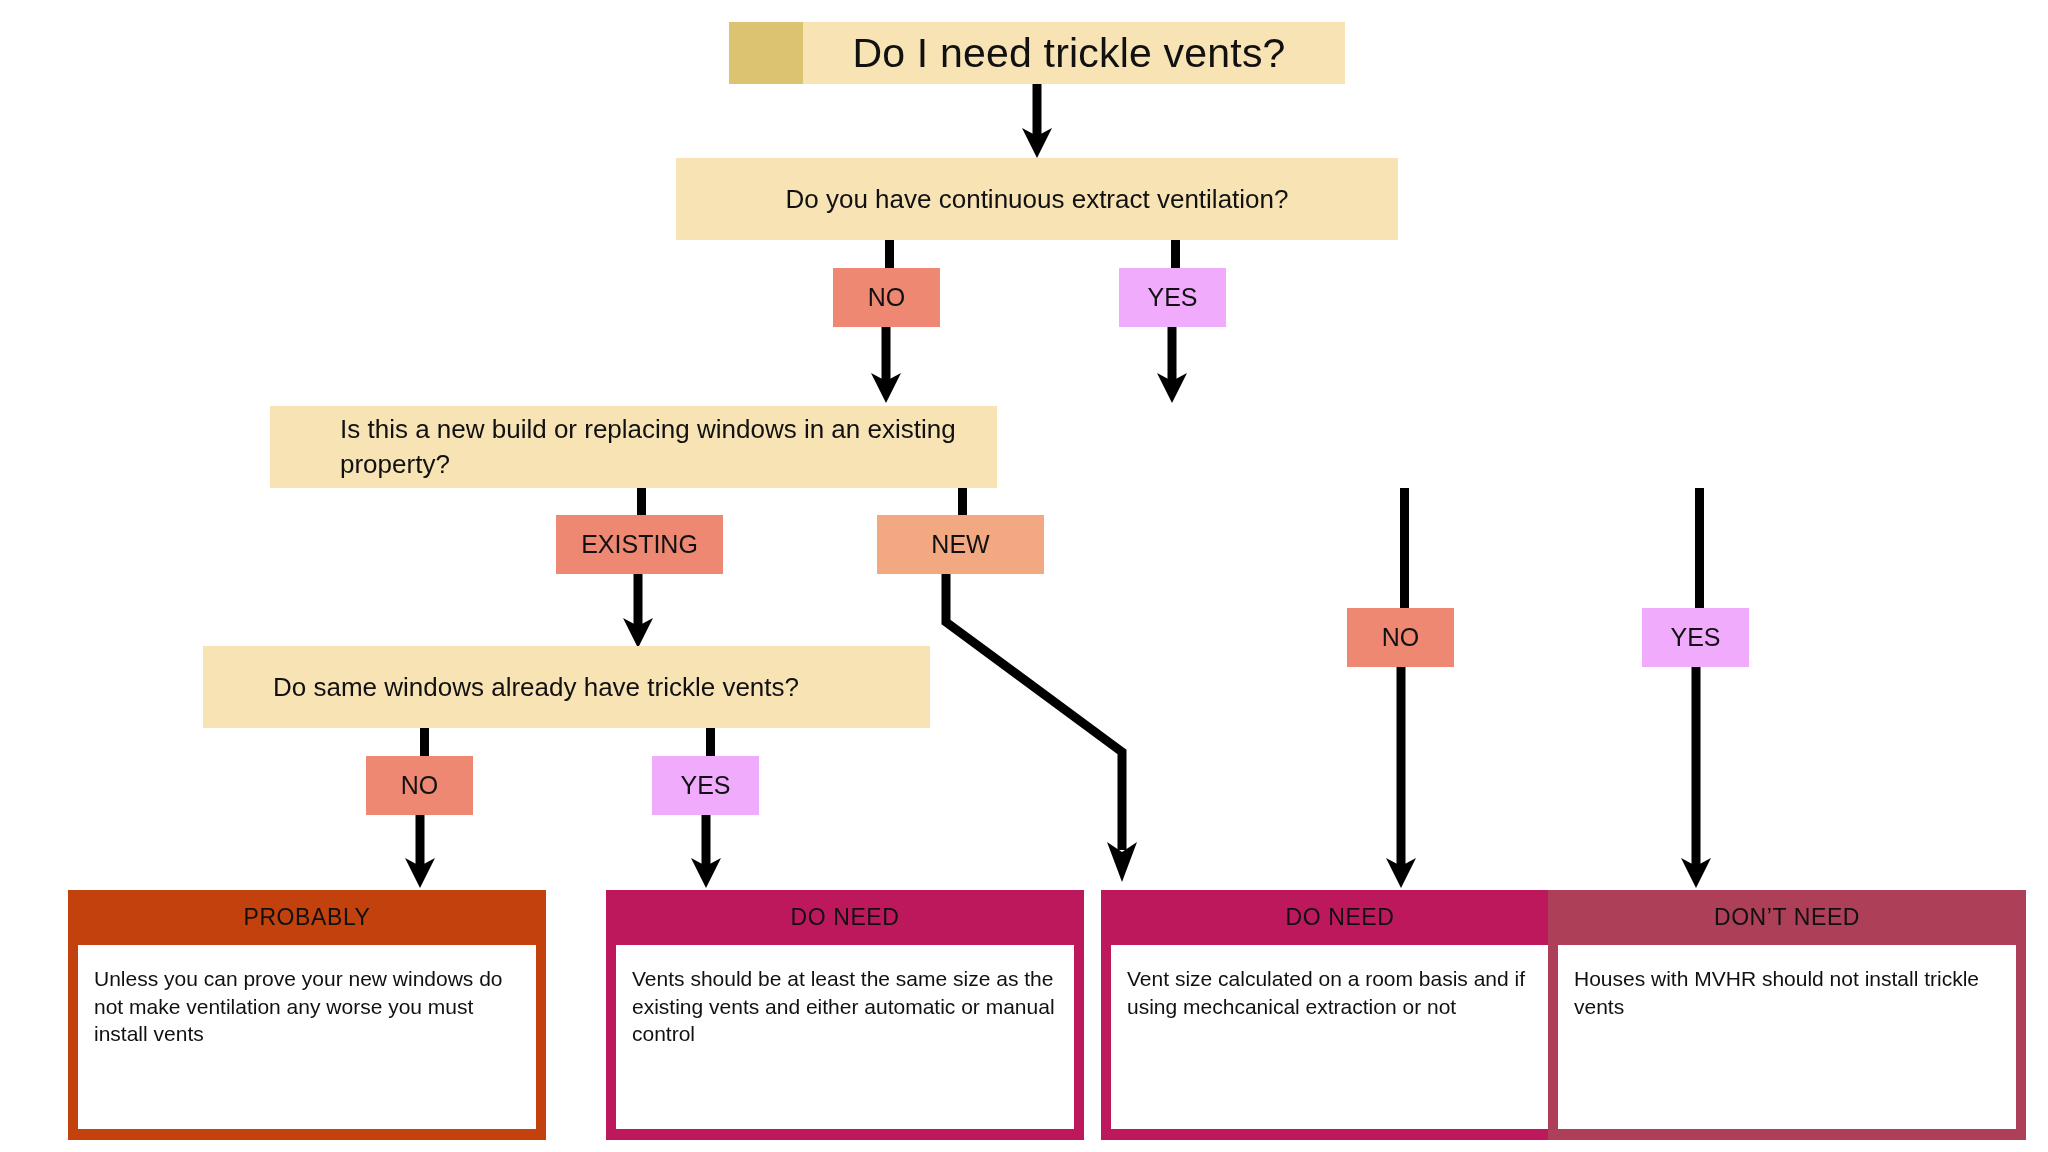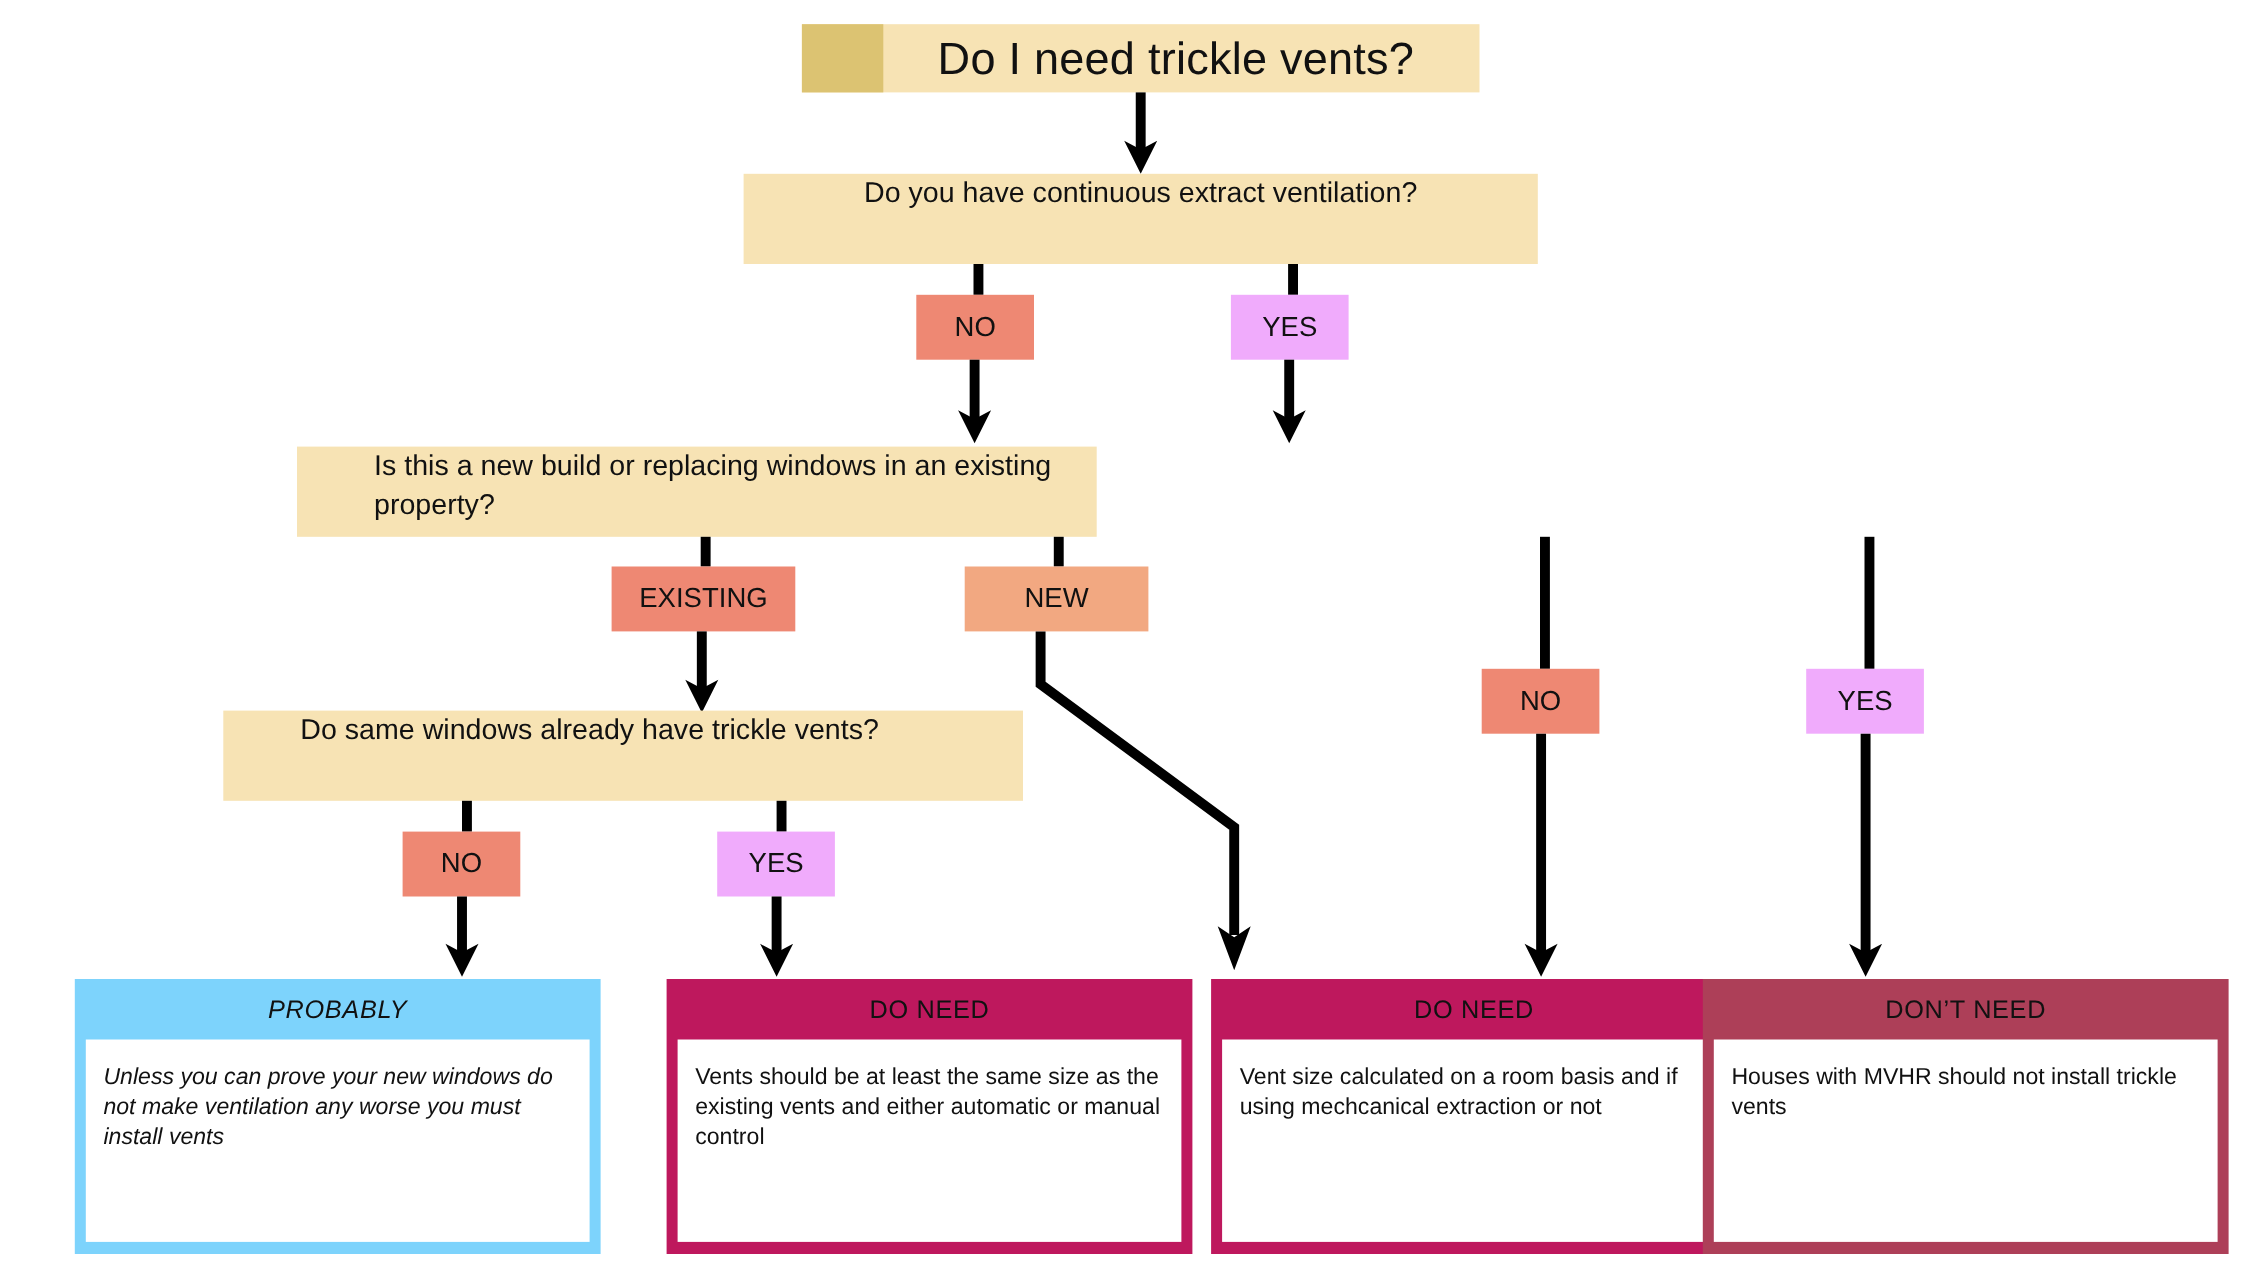--- a/index.html
+++ b/index.html
@@ -43,20 +43,21 @@
     font-size: 41px;
     letter-spacing: 0.2px;
     color: #111111;
     padding-right: 10px;
   }
 
   
   .question {
     background: #f7e3b4;
     display: flex;
+    align-items: center;
     font-size: 26px;
     line-height: 1.33;
     color: #111111;
   }
   .question.center {
     justify-content: center;
     text-align: center;
   }
   .question.left {
     justify-content: flex-start;
@@ -77,21 +78,21 @@
   .chip.yes { background: #f0abfc; }
   .chip.existing { background: #ee8873; }
   .chip.new { background: #f2a881; }
 
   
   .result {
     display: flex;
     flex-direction: column;
     padding: 0 10px 11px 10px;
   }
-  .result.probably { background: #7dd3fc; font-style: italic; }
+  .result.probably { background: #c2410c; }
   .result.doneed   { background: #be185d; margin-left: 44px; }
   .result.dontneed { background: #ad3f58; }
   .result-header {
     height: 55px;
     display: flex;
     align-items: center;
     justify-content: center;
     font-size: 23px;
     letter-spacing: 0.6px;
     color: #111111;

